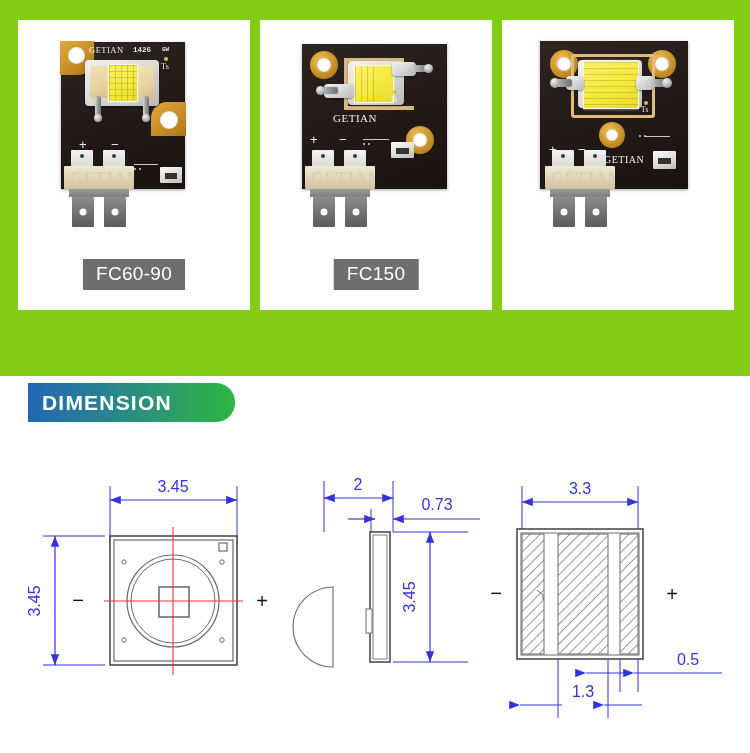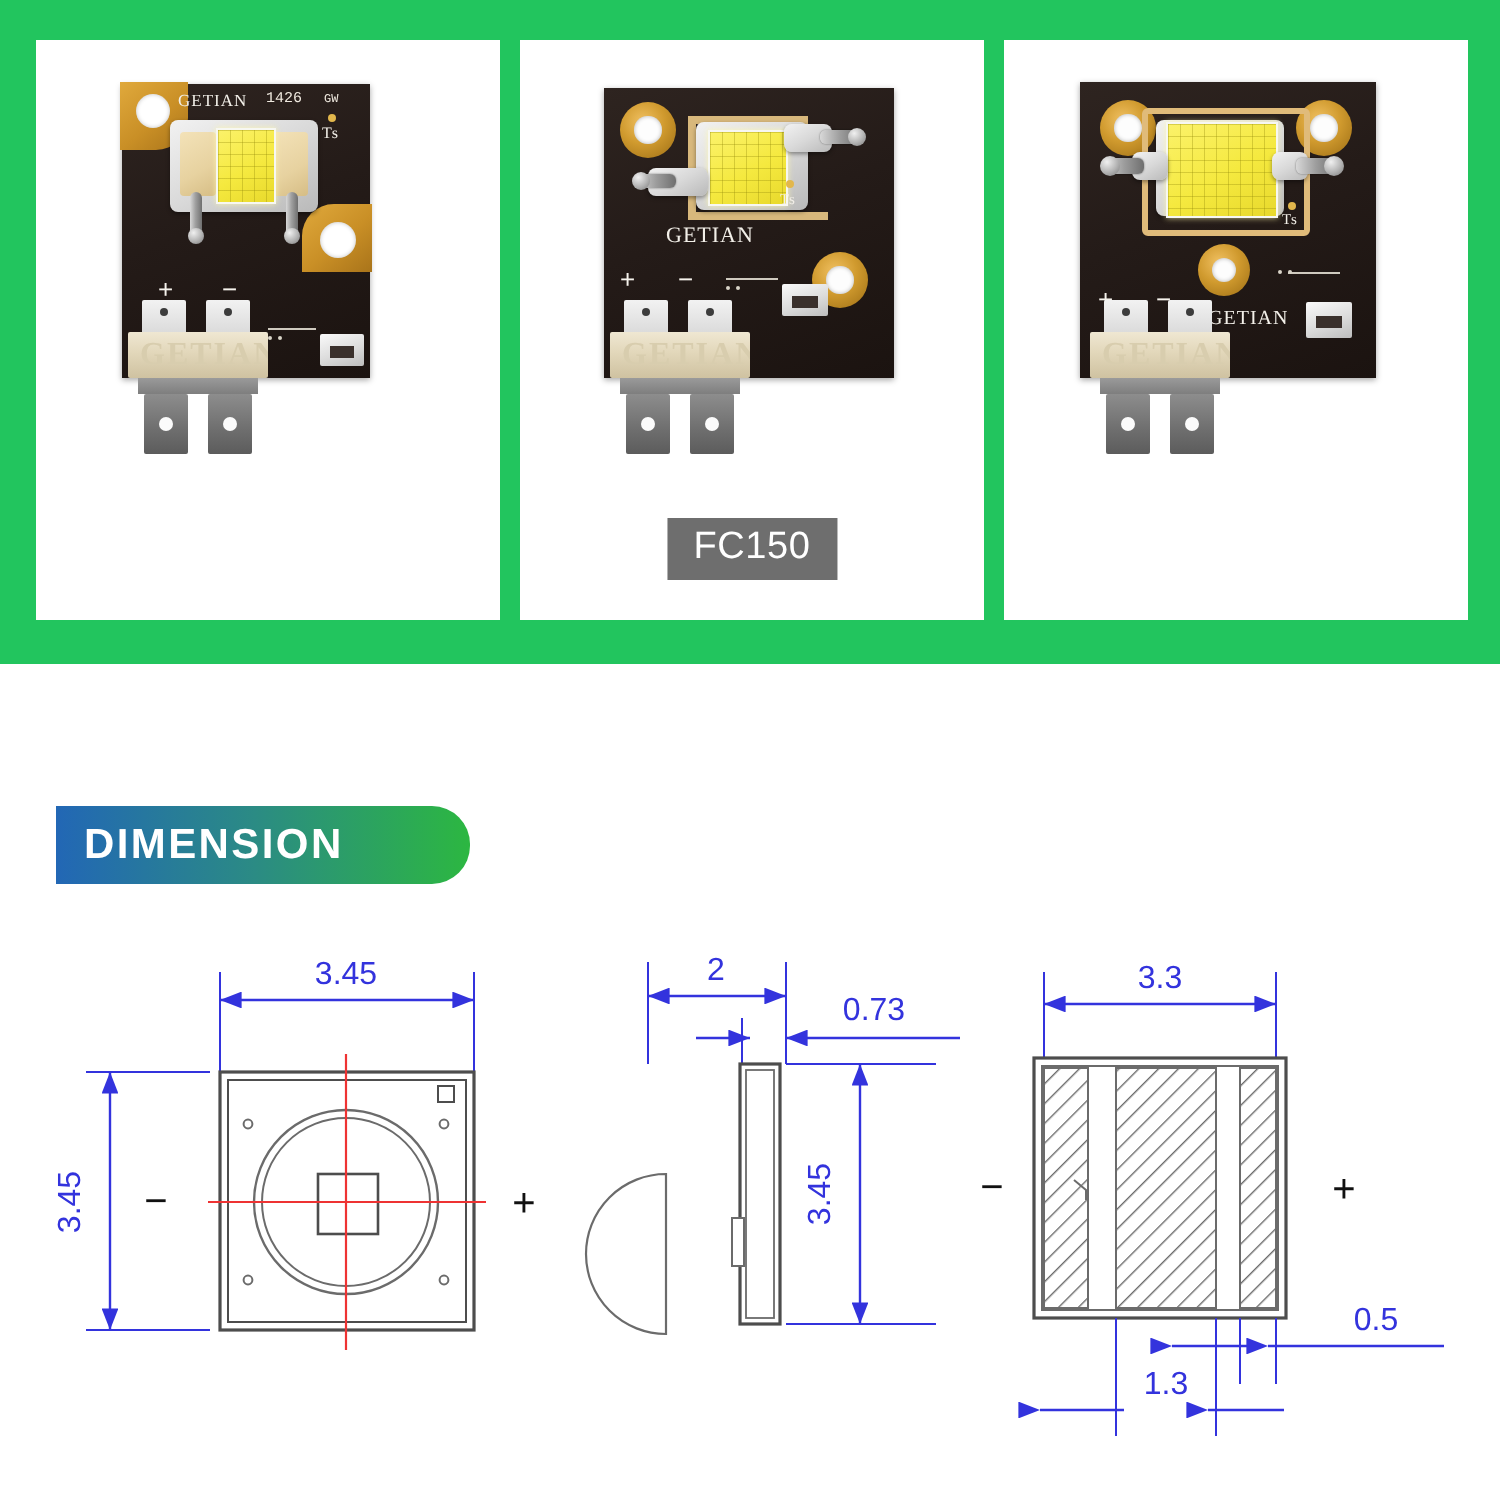--- a/index.html
+++ b/index.html
@@ -13,22 +13,22 @@
     position: relative;
     font-family: "Liberation Sans", sans-serif;
     overflow: hidden;
   }
 
   
   #product-strip {
     position: absolute;
     left: 0; top: 0;
     width: 750px;
-    height: 332px;
-    background: #22c55e;
+    height: 376px;
+    background: #84cc16;
   }
   .product-card {
     position: absolute;
     top: 20px;
     height: 290px;
     background: #ffffff;
     overflow: hidden;
   }
   #card-1 { left: 18px;  width: 232px; }
   #card-2 { left: 260px; width: 232px; }
@@ -141,20 +141,21 @@
     color: #f2efe8;
     font-family: "Liberation Serif", serif;
     letter-spacing: .5px;
     white-space: nowrap;
   }
   .silk-mono {
     position: absolute;
     color: #efe9df;
     font-family: "Liberation Mono", monospace;
     white-space: nowrap;
+    font-weight: bold;
   }
   .polarity {
     position: absolute;
     color: #f5f2ec;
     font-family: "Liberation Sans", sans-serif;
     font-weight: 400;
     white-space: nowrap;
   }
   .ts-dot {
     position: absolute;
@@ -252,21 +253,20 @@
   
   #dimension-banner {
     position: absolute;
     left: 28px; top: 383px;
     width: 207px; height: 39px;
     background: linear-gradient(to right, #2267b5 0%, #2b8b84 48%, #2cb741 100%);
     border-top-right-radius: 19px;
     border-bottom-right-radius: 19px;
     display: flex;
     align-items: center;
-    margin-top: 20px;
   }
   #dimension-title {
     color: #ffffff;
     font-size: 21px;
     font-weight: bold;
     letter-spacing: 1.2px;
     margin-left: 14px;
   }
 
   
@@ -325,20 +325,21 @@
         <div class="term-tab" style="left:53px;top:124px;width:22px;height:22px;"></div>
         <div class="term-tab" style="left:85px;top:124px;width:22px;height:22px;"></div>
         <div class="term-bar" style="left:46px;top:140px;width:70px;height:23px;">
           <span>GETIAN</span>
         </div>
         <div class="term-grey" style="left:51px;top:163px;width:60px;height:8px;"></div>
         <div class="term-blade" style="left:54px;top:171px;width:22px;height:30px;"></div>
         <div class="term-blade" style="left:86px;top:171px;width:22px;height:30px;"></div>
       </div>
 
+      <div class="model-chip">FC60-90</div>
     </div>
   </div>
 
   <div class="product-card" id="card-2">
     <div class="card-inner">
       <div class="pcb-stage">
 
         <div class="pcb pcb-2">
           <div class="gold-ring" style="left:8px;top:7px;width:28px;height:28px;"></div>
           <div class="gold-ring" style="left:104px;top:82px;width:28px;height:28px;"></div>

